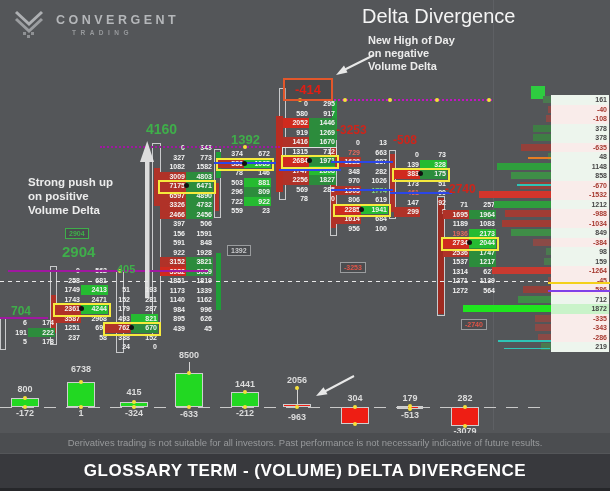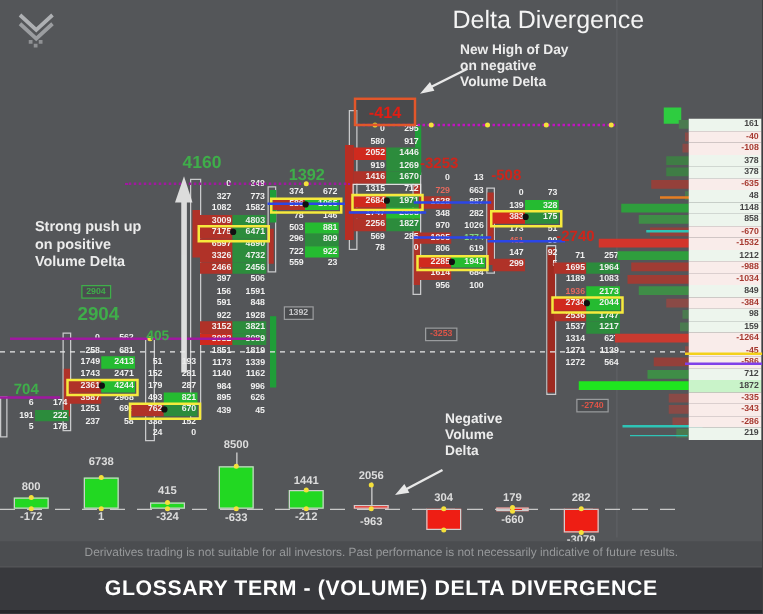--- a/index.html
+++ b/index.html
@@ -30,32 +30,33 @@
 <div class="canvas">
 
   <div class="abs" style="left:14px;top:10px;display:flex;">
     <svg width="34" height="32" viewBox="0 0 34 32">
       <path d="M2 2 L15 14 L28 2" fill="none" stroke="#aeb0b3" stroke-width="3"></path>
       <path d="M2 9 L15 21 L28 9" fill="none" stroke="#9b9da0" stroke-width="3"></path>
       <rect x="9" y="22" width="3" height="3" fill="#8f9194"></rect>
       <rect x="13" y="25" width="3" height="3" fill="#8f9194"></rect>
       <rect x="17" y="22" width="3" height="3" fill="#8f9194"></rect>
     </svg>
+    <div style="margin-left:8px;margin-top:3px;">
+      <div class="logo-row1">CONVERGENT</div>
+      <div class="logo-row2">TRADING</div>
+    </div>
   </div>
 
   <div class="abs title" style="left:362px;top:5px;text-align:center;">Delta Divergence</div>
   <div class="abs note" style="left:368px;top:34px;">New High of Day
 on negative
 Volume Delta</div>
   <div class="abs note" style="left:28px;top:175px;font-size:11.5px;line-height:14px;">Strong push up
 on positive
 Volume Delta</div>
-  <div class="abs note" style="left:356px;top:329px;">Negative
-Volume
-Delta</div>
   <div class="abs badge" style="left:283px;top:78px;">-414</div>
 
   <div class="abs" id="chart-layer" style="left:0;top:0;width:610px;height:491px;">
       <div style="position: absolute; left: 0px; top: 317px; width: 4px; height: 31px; border: 1px solid rgb(201, 202, 204); z-index: 1;"></div>
       <div style="position: absolute; left: 50px; top: 266px; width: 5px; height: 77px; border: 1px solid rgb(201, 202, 204); z-index: 1;"></div>
       <div style="position: absolute; left: 116px; top: 271px; width: 6px; height: 80px; border: 1px solid rgb(201, 202, 204); z-index: 1;"></div>
       <div style="position: absolute; left: 152px; top: 143px; width: 7px; height: 190px; border: 1px solid rgb(201, 202, 204); z-index: 1;"></div>
       <div style="position: absolute; left: 214px; top: 149px; width: 5px; height: 67px; border: 1px solid rgb(201, 202, 204); z-index: 1;"></div>
       <div style="position: absolute; left: 279px; top: 88px; width: 5px; height: 110px; border: 1px solid rgb(201, 202, 204); z-index: 1;"></div>
       <div style="position: absolute; left: 330px; top: 138px; width: 5px; height: 96px; border: 1px solid rgb(201, 202, 204); z-index: 1;"></div>
@@ -545,21 +546,21 @@
       <div style="position: absolute; left: 275px; top: 375px; width: 44px; text-align: center; font: bold 9px &quot;Liberation Sans&quot;, sans-serif; color: rgb(220, 220, 220); z-index: 5;">2056</div>
       <div style="position: absolute; left: 275px; top: 412px; width: 44px; text-align: center; font: bold 9px &quot;Liberation Sans&quot;, sans-serif; color: rgb(220, 220, 220); z-index: 5;">-963</div>
       <div style="position: absolute; left: 341px; top: 407px; width: 28px; height: 17px; background: rgb(238, 30, 20); border: 1px solid rgb(207, 207, 207); box-sizing: border-box; z-index: 3;"></div>
       <div style="position: absolute; left: 353px; top: 405px; width: 4px; height: 4px; border-radius: 50%; background: rgb(245, 224, 58); z-index: 6;"></div>
       <div style="position: absolute; left: 353px; top: 422px; width: 4px; height: 4px; border-radius: 50%; background: rgb(245, 224, 58); z-index: 6;"></div>
       <div style="position: absolute; left: 333px; top: 393px; width: 44px; text-align: center; font: bold 9px &quot;Liberation Sans&quot;, sans-serif; color: rgb(220, 220, 220); z-index: 5;">304</div>
       <div style="position: absolute; left: 397px; top: 406px; width: 26px; height: 3px; background: rgb(238, 30, 20); border: 1px solid rgb(207, 207, 207); box-sizing: border-box; z-index: 3;"></div>
       <div style="position: absolute; left: 408px; top: 404px; width: 4px; height: 4px; border-radius: 50%; background: rgb(245, 224, 58); z-index: 6;"></div>
       <div style="position: absolute; left: 408px; top: 407px; width: 4px; height: 4px; border-radius: 50%; background: rgb(245, 224, 58); z-index: 6;"></div>
       <div style="position: absolute; left: 388px; top: 393px; width: 44px; text-align: center; font: bold 9px &quot;Liberation Sans&quot;, sans-serif; color: rgb(220, 220, 220); z-index: 5;">179</div>
-      <div style="position: absolute; left: 388px; top: 410px; width: 44px; text-align: center; font: bold 9px &quot;Liberation Sans&quot;, sans-serif; color: rgb(220, 220, 220); z-index: 5;">-660</div>
+      <div style="position: absolute; left: 388px; top: 410px; width: 44px; text-align: center; font: bold 9px &quot;Liberation Sans&quot;, sans-serif; color: rgb(220, 220, 220); z-index: 5;">-513</div>
       <div style="position: absolute; left: 451px; top: 407px; width: 28px; height: 19px; background: rgb(238, 30, 20); border: 1px solid rgb(207, 207, 207); box-sizing: border-box; z-index: 3;"></div>
       <div style="position: absolute; left: 463px; top: 405px; width: 4px; height: 4px; border-radius: 50%; background: rgb(245, 224, 58); z-index: 6;"></div>
       <div style="position: absolute; left: 463px; top: 424px; width: 4px; height: 4px; border-radius: 50%; background: rgb(245, 224, 58); z-index: 6;"></div>
       <div style="position: absolute; left: 443px; top: 393px; width: 44px; text-align: center; font: bold 9px &quot;Liberation Sans&quot;, sans-serif; color: rgb(220, 220, 220); z-index: 5;">282</div>
       <div style="position: absolute; left: 443px; top: 426px; width: 44px; text-align: center; font: bold 9px &quot;Liberation Sans&quot;, sans-serif; color: rgb(220, 220, 220); z-index: 5;">-3079</div>
     </div>
 
   <svg class="overlay" width="610" height="491">
     <g opacity="0.92">
       <rect x="145" y="160" width="4.5" height="138" fill="#e8e8e8"></rect>

